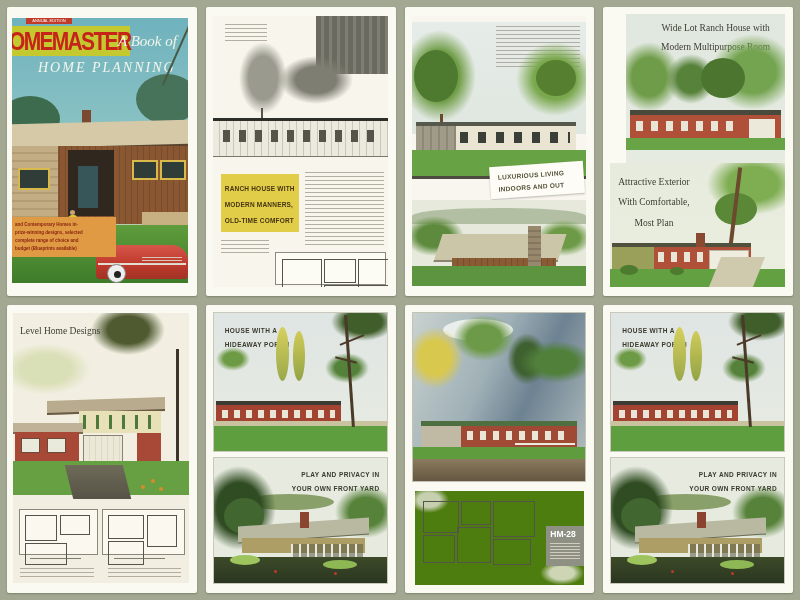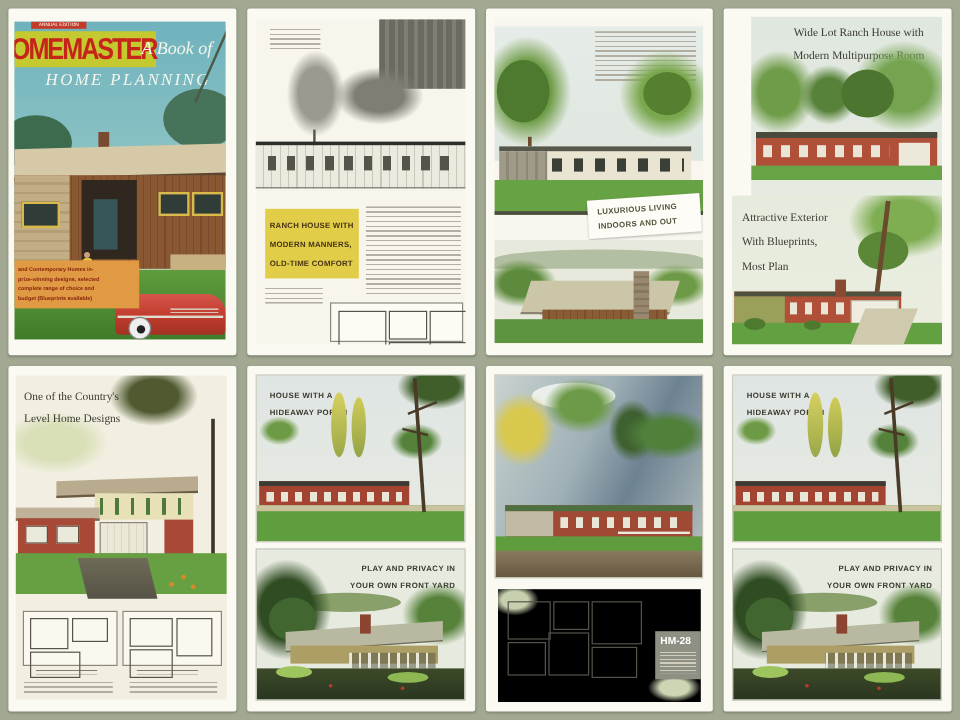--- a/index.html
+++ b/index.html
@@ -103,21 +103,21 @@
   .p4-t2{left:40px;top:40px;width:50px;height:50px;background:radial-gradient(closest-side,#57823a 55%,rgba(87,130,58,0));}
   .p4-t3{right:-10px;top:20px;width:84px;height:76px;background:radial-gradient(closest-side,#74a450 55%,rgba(116,164,80,0));}
   .p4-t4{right:40px;top:44px;width:44px;height:40px;background:#4c762f;}
   .p4-house1{left:4px;right:4px;top:96px;height:28px;background:#b05038;border-top:5px solid #4a4a3c;}
   .p4-wins1{left:6px;right:40px;top:6px;height:10px;background:repeating-linear-gradient(90deg,#e9e6d8 0 7px,transparent 7px 15px);}
   .p4-gar1{right:6px;top:4px;width:26px;height:20px;background:#ece9da;}
   .p4-lawn1{left:0;right:0;top:124px;height:12px;background:#68a345;}
   .p4-road1{left:0;right:0;bottom:0;height:7px;background:#b3af9c;}
   .p4-ph2{left:7px;top:156px;right:8px;bottom:9px;background:linear-gradient(#e6ebdd,#ebeedf);}
   .p4-h2{top:9px;left:8px;font-size:9.5px;line-height:2.15;}
-  .p4-h2 span{display:block;white-space:nowrap;}
+  .p4-h2 span{display:block;white-space:nowrap;text-align:center;}
   .p4-trunk{right:50px;top:4px;width:4px;height:118px;background:#6b4a2e;transform:rotate(7deg);}
   .p4-f1{right:-14px;top:-10px;width:92px;height:62px;background:radial-gradient(closest-side,#7fae52 55%,rgba(127,174,82,0));}
   .p4-f2{right:28px;top:30px;width:42px;height:32px;background:#5a8836;border-radius:50%;}
   .p4-house2{left:2px;right:34px;top:80px;height:28px;background:#b05038;border-top:4px solid #50503f;}
   .p4-wing2{left:0;top:0;width:42px;height:24px;background:#9aa05a;}
   .p4-wins2{left:46px;width:50px;top:5px;height:10px;background:repeating-linear-gradient(90deg,#e9e6d8 0 6px,transparent 6px 13px);}
   .p4-gar2{right:2px;top:3px;width:38px;height:22px;background:#efece0;border:1px solid #b9b5a2;}
   .p4-chim2{left:84px;top:-14px;width:9px;height:14px;background:#8a4a32;}
   .p4-bush{position:absolute;border-radius:50%;background:#4e7a30;}
   .p4-lawn2{left:0;right:0;top:106px;bottom:0;background:#63a041;}
@@ -190,21 +190,21 @@
   .p7-ytree{left:-6px;top:14px;width:56px;height:62px;background:radial-gradient(closest-side,#d9c84e 55%,rgba(217,200,78,0));}
   .p7-gtree1{left:40px;top:2px;width:62px;height:46px;background:radial-gradient(closest-side,#6d9a48 55%,rgba(109,154,72,0));}
   .p7-gtree2{left:94px;top:20px;width:40px;height:52px;background:radial-gradient(closest-side,#3f6030 60%,rgba(63,96,48,0));}
   .p7-gtree3{right:-8px;top:28px;width:74px;height:42px;background:radial-gradient(closest-side,#50803a 55%,rgba(80,128,58,0));}
   .p7-house{left:8px;right:8px;top:108px;height:26px;background:#a04a36;border-top:5px solid #4e7040;}
   .p7-wing{left:0;top:0;width:40px;height:21px;background:#c0b9a4;}
   .p7-wins{left:46px;right:8px;top:5px;height:9px;background:repeating-linear-gradient(90deg,#e9e6d8 0 6px,transparent 6px 13px);}
   .p7-fence{right:10px;top:130px;width:60px;height:2px;background:#eceadc;}
   .p7-lawn{left:0;right:0;top:134px;height:14px;background:#5f9c3e;}
   .p7-drive{left:0;right:0;bottom:0;height:22px;background:linear-gradient(#8a7a5e,#655741);}
-  .p7-plan{left:10px;top:186px;right:10px;bottom:8px;background:#000000;}
+  .p7-plan{left:10px;top:186px;right:10px;bottom:8px;background:#4d7c0f;}
   .p7-smudge1{left:-6px;top:-4px;width:40px;height:26px;background:radial-gradient(closest-side,#c6cfae 55%,rgba(198,207,174,0));}
   .p7-smudge2{right:0;bottom:0;width:44px;height:24px;background:radial-gradient(closest-side,#cdd5b4 55%,rgba(205,213,180,0));}
   .p7-box{right:-4px;top:38%;width:42px;height:40px;background:#8d9083;color:#fff;padding:3px 4px;box-sizing:border-box;}
   .p7-boxno{position:static;display:block;font-size:8.5px;font-weight:bold;line-height:1.3;white-space:nowrap;}
   .p7-boxlines{left:4px;top:17px;width:30px;height:18px;}
 </style>
 </head>
 <body>
 
 <div class="grid">
@@ -320,21 +320,21 @@
       <div class="a p4-house1">
         <div class="a p4-wins1"></div>
         <div class="a p4-gar1"></div>
       </div>
       <div class="a p4-lawn1"></div>
       <div class="a p4-road1"></div>
     </div>
     <div class="ph p4-ph2">
       <div class="a p4-h2 serifhead">
         <span>Attractive Exterior</span>
-        <span>With Blueprints,</span>
+        <span>With Comfortable,</span>
         <span>Most Plan</span>
       </div>
       <div class="a p4-f1"></div>
       <div class="a p4-f2"></div>
       <div class="a p4-trunk"></div>
       <div class="a p4-house2">
         <div class="a p4-wing2"></div>
         <div class="a p4-wins2"></div>
         <div class="a p4-gar2"></div>
         <div class="a p4-chim2"></div>
@@ -344,21 +344,20 @@
       <div class="p4-bush" style="left:60px;top:104px;width:14px;height:8px;"></div>
       <div class="a p4-drive"></div>
     </div>
   </div>
 
   <div class="cell">
     <div class="ph p5-ph">
       <div class="a p5-folTL"></div>
       <div class="a p5-folTR"></div>
       <div class="a p5-h serifhead">
-        <span>One of the Country's</span>
         <span>Level Home Designs</span>
       </div>
       <div class="a p5-trunkR"></div>
       <div class="a p5-roofU"></div>
       <div class="a p5-upper">
         <div class="a p5-shutters"></div>
       </div>
       <div class="a p5-roofL"></div>
       <div class="a p5-wing">
         <div class="p5-wwin" style="left:6px;"></div>

